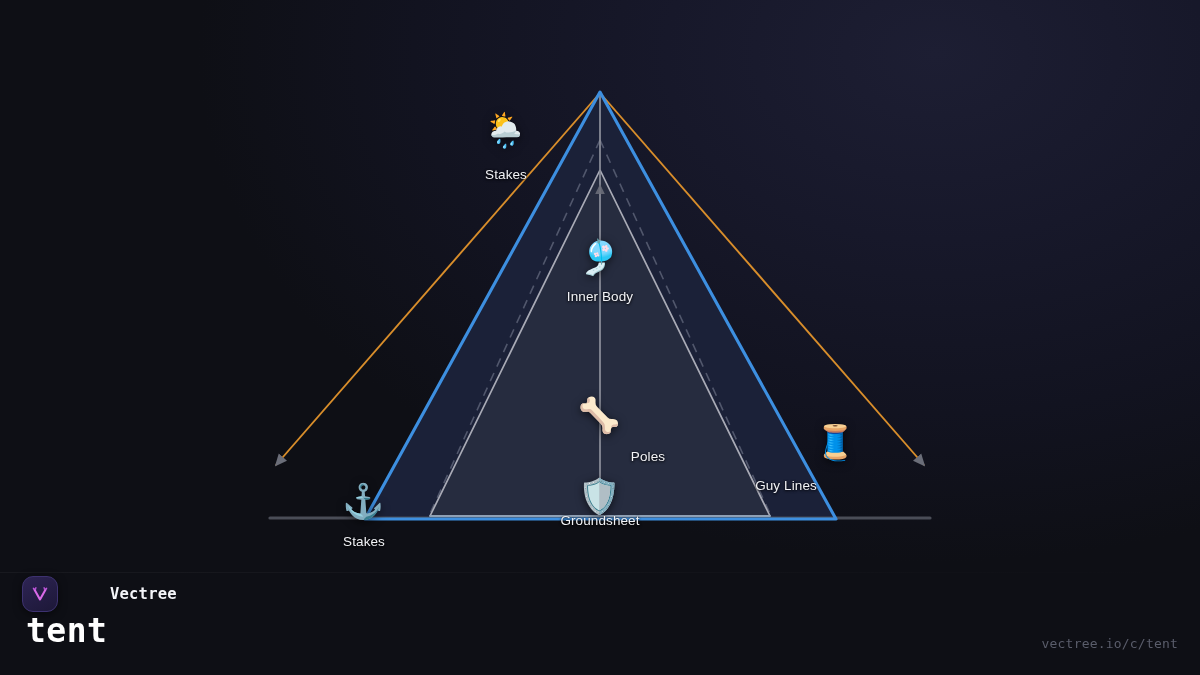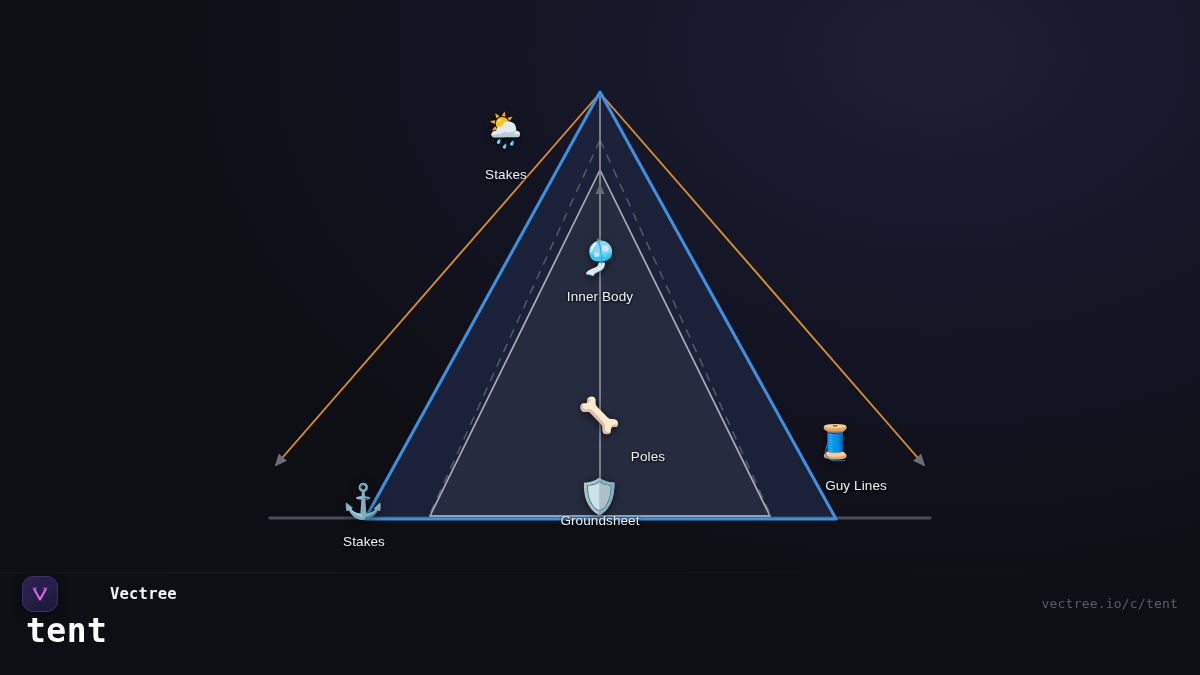--- a/index.html
+++ b/index.html
@@ -58,21 +58,21 @@
     letter-spacing:.2px;
     margin-left:41px;
   }
   .page-title {
     position:absolute; left:26px; top:611px;
     color:#ffffff; font-size:33px; font-weight:700;
     font-family:"DejaVu Sans Mono", monospace;
     letter-spacing:.5px;
   }
   .site-url {
-    position:absolute; right:22px; top:596px;
+    position:absolute; right:22px; top:636px;
     color:#5a5d6b; font-size:13px;
     font-family:"DejaVu Sans Mono", monospace;
     letter-spacing:.2px;
   }
 </style>
 </head>
 <body>
 
 <div id="stage">
 
@@ -114,21 +114,21 @@
     <div class="node-emoji" style="left:600px; top:398px;">🦴</div>
     <div class="node-label" style="left:600px; top:449px;margin-left:48px;">Poles</div>
 
     <div class="node-emoji" style="left:600px; top:479px;">🛡️</div>
     <div class="node-label" style="left:600px; top:513px;">Groundsheet</div>
 
     <div class="node-emoji" style="left:364px; top:484px;">⚓</div>
     <div class="node-label" style="left:364px; top:534px;">Stakes</div>
 
     <div class="node-emoji" style="left:836px; top:425px;">🧵</div>
-    <div class="node-label" style="left:856px; top:478px;">Guy Lines</div>
+    <div class="node-label" style="left:786px; top:478px;">Guy Lines</div>
   </div>
 
   <div class="footer-divider"></div>
 
   <div class="brand-row">
     <div class="brand-logo">
       <svg width="22" height="22" viewBox="0 0 22 22">
         <path d="M5.4 6.6 L11 16.4 L16.6 6.6" fill="none" stroke="#d96ae8" stroke-width="2.1" stroke-linecap="round" stroke-linejoin="round"></path>
         <path d="M4.3 5.2 L5.6 6.4 M6.9 4.6 L6.6 6.1 M17.7 5.2 L16.4 6.4 M15.1 4.6 L15.4 6.1" stroke="#c457e0" stroke-width="1.25" stroke-linecap="round"></path>
       </svg>

